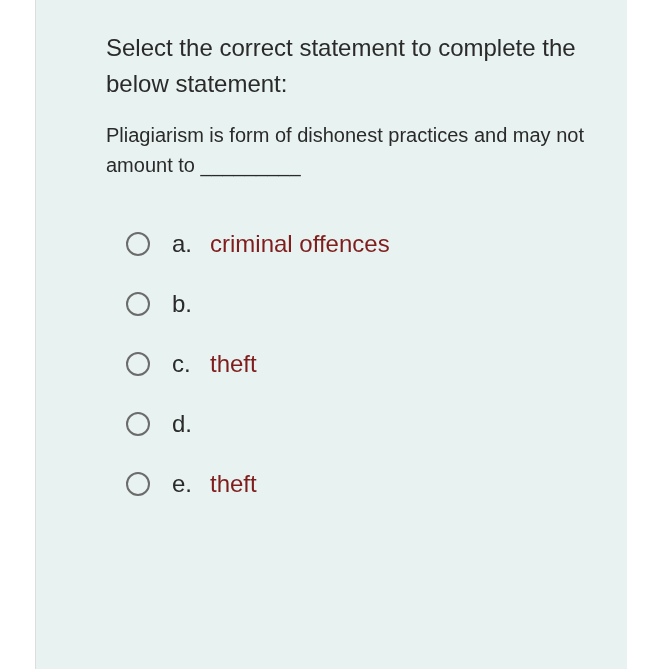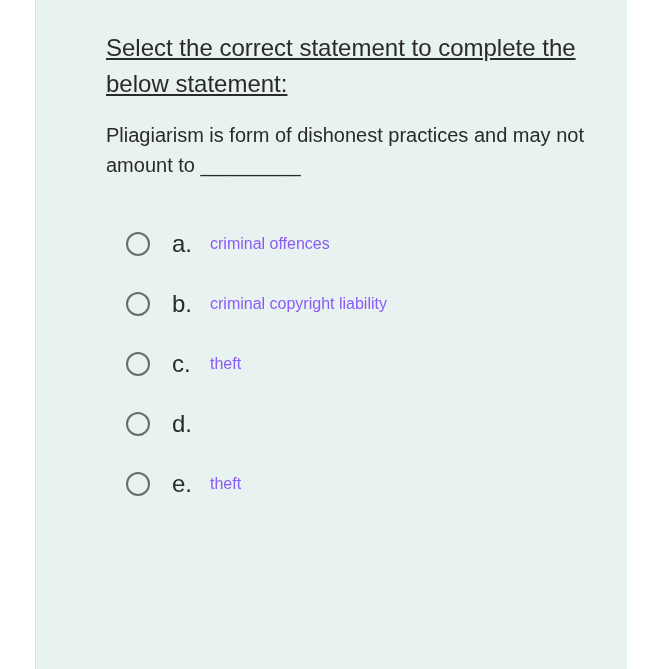--- a/index.html
+++ b/index.html
@@ -19,21 +19,20 @@
       margin: 0 35px 0 35px;
       padding: 30px 30px 40px 70px;
       height: 100%;
       border-left: 1px solid #ddd;
     }
     .question-prompt {
       font-size: 24px;
       color: #2a2a2a;
       line-height: 1.5;
       margin-bottom: 18px;
-      text-decoration: underline;
     }
     .question-statement {
       font-size: 20px;
       color: #2a2a2a;
       line-height: 1.5;
       margin-bottom: 50px;
     }
     .options {
       padding-left: 20px;
     }
@@ -52,41 +51,40 @@
       margin-right: 22px;
       background: transparent;
     }
     .option-letter {
       font-size: 24px;
       color: #2a2a2a;
       width: 38px;
       flex-shrink: 0;
     }
     .option-text {
-      font-size: 16px;
-      color: #8b5cf6;
+      font-size: 24px;
+      color: #7f1d1d;
     }
   </style>
 </head>
 <body>
 
 <div class="container">
   <p class="question-prompt">Select the correct statement to complete the below statement:</p>
   <p class="question-statement">Pliagiarism is form of dishonest practices and may not amount to _________</p>
 
   <div class="options">
     <div class="option-row">
       <span class="radio-circle"></span>
       <span class="option-letter">a.</span>
       <span class="option-text">criminal offences</span>
     </div>
     <div class="option-row">
       <span class="radio-circle"></span>
       <span class="option-letter">b.</span>
-      <span class="option-text">criminal copyright liability</span>
     </div>
     <div class="option-row">
       <span class="radio-circle"></span>
       <span class="option-letter">c.</span>
       <span class="option-text">theft</span>
     </div>
     <div class="option-row">
       <span class="radio-circle"></span>
       <span class="option-letter">d.</span>
     </div>

